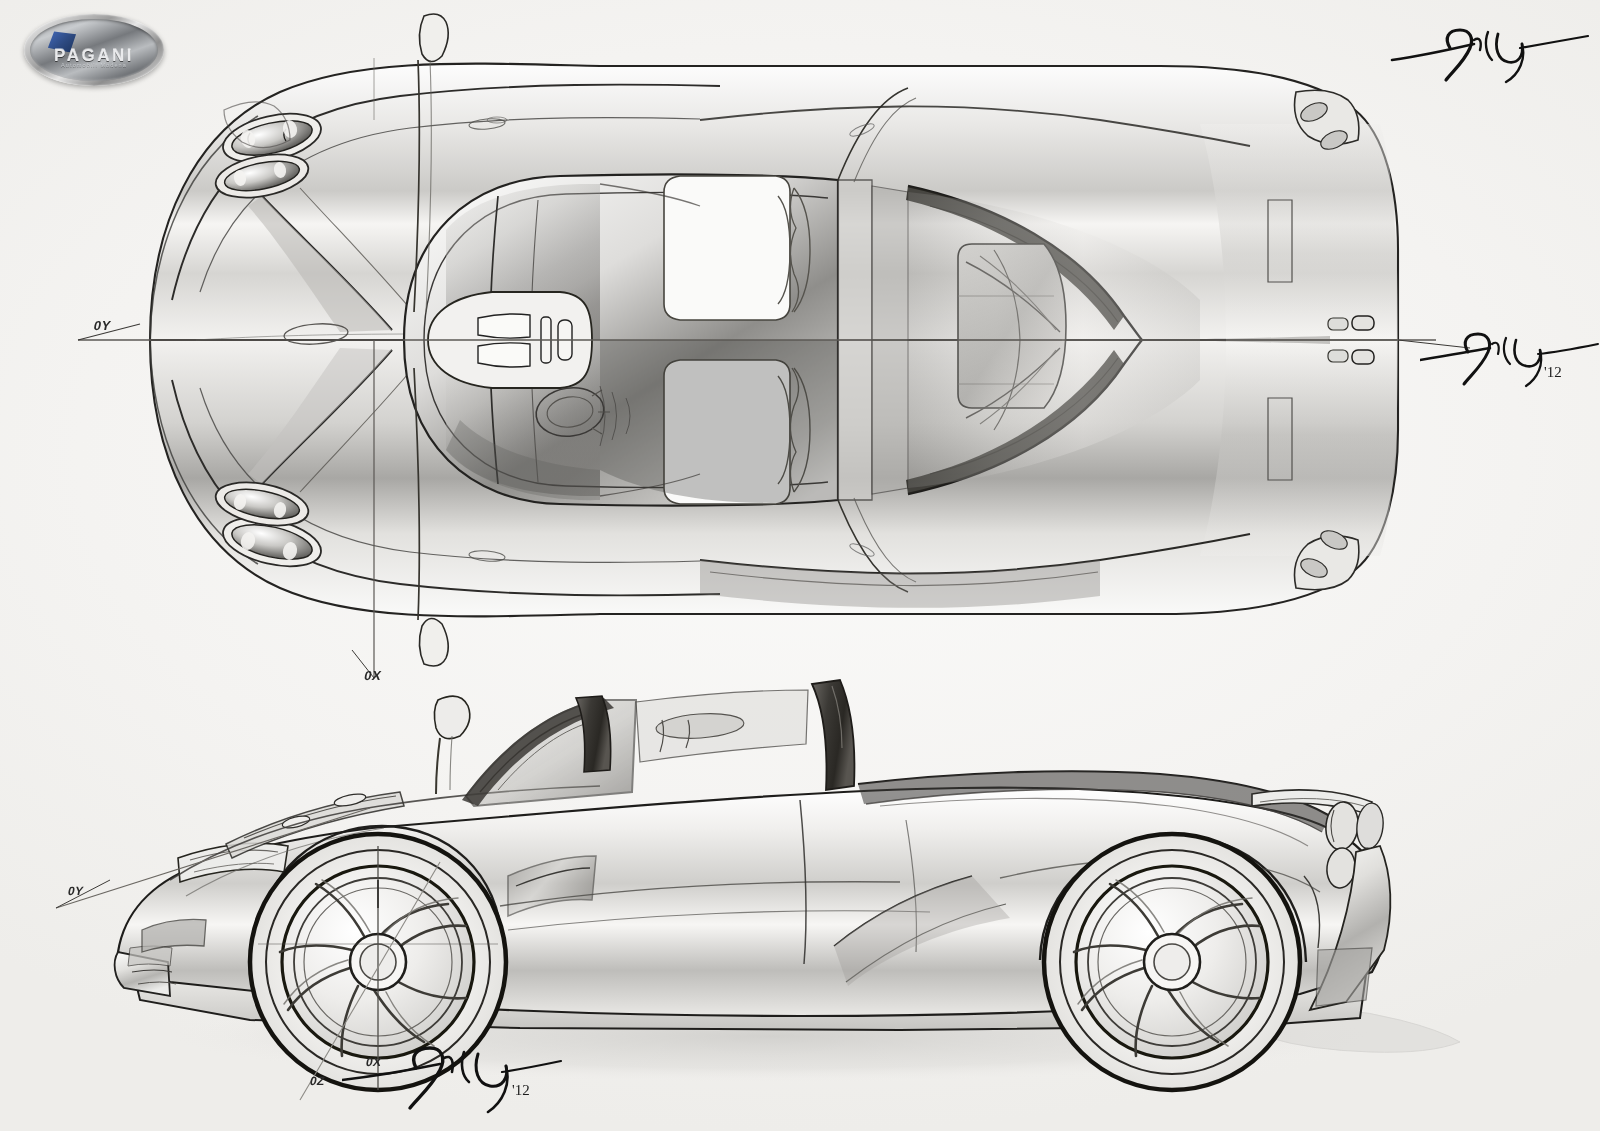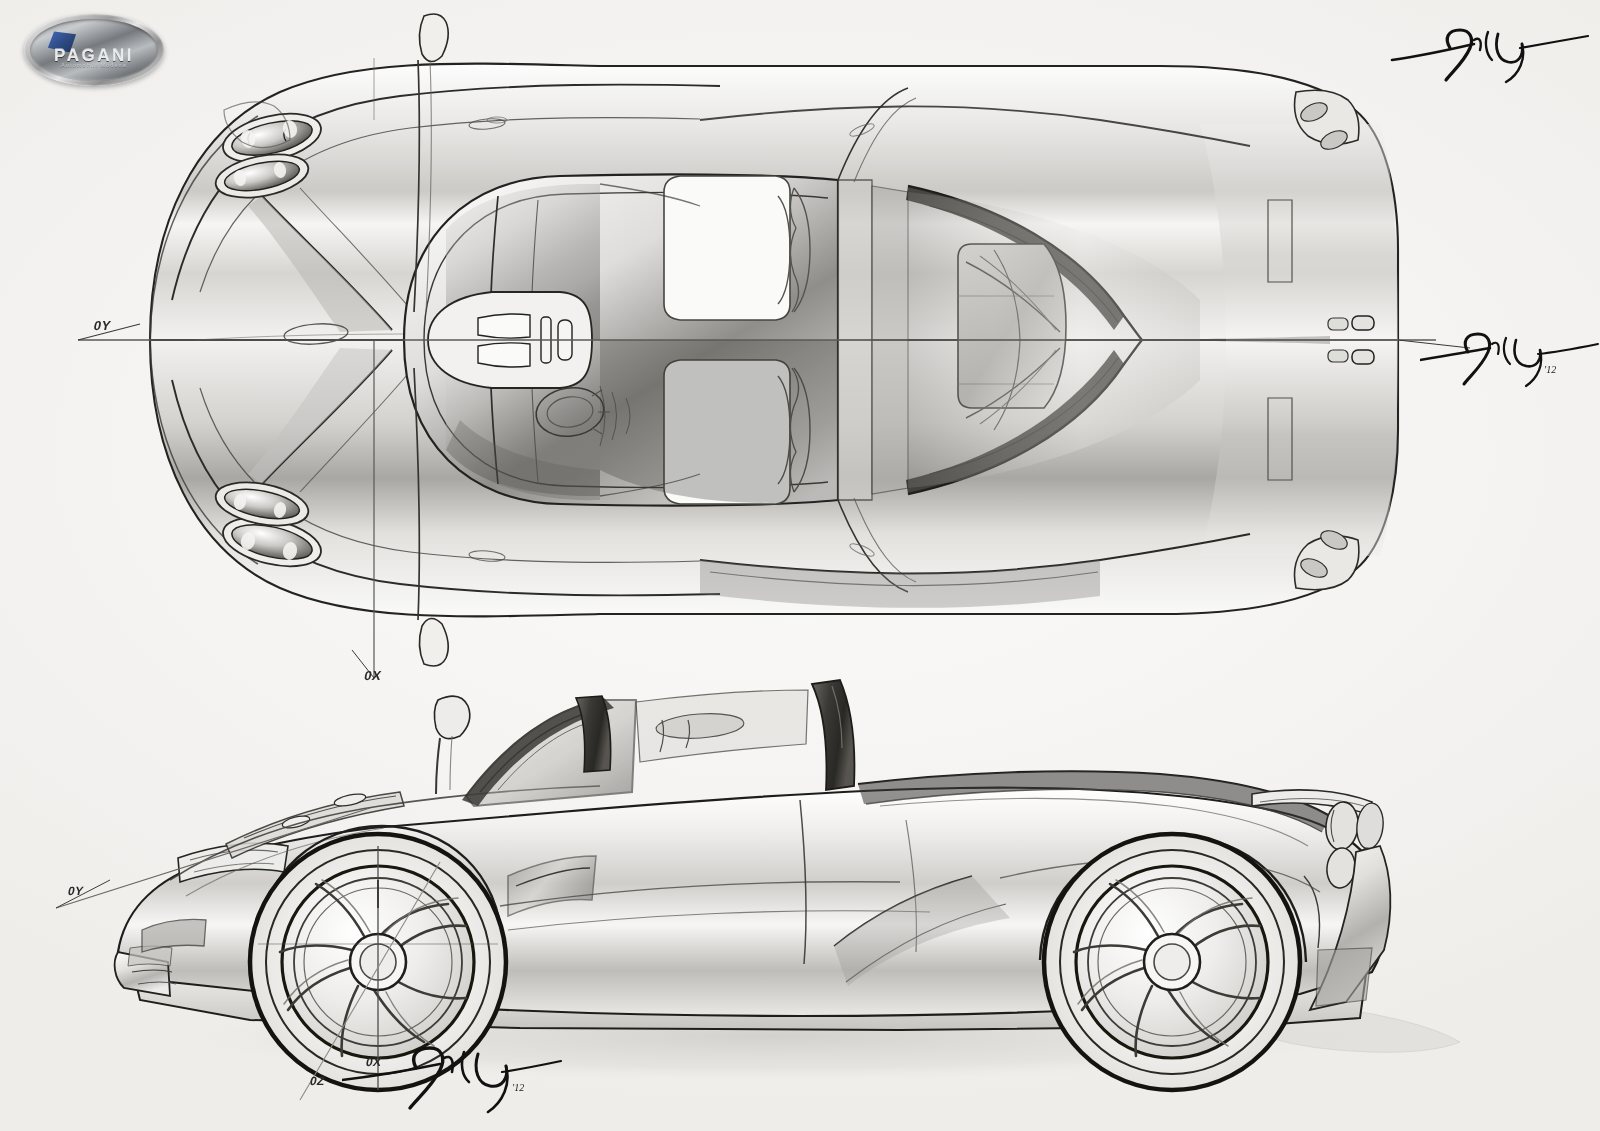--- a/index.html
+++ b/index.html
@@ -60,22 +60,22 @@
     font-family:"Liberation Sans", sans-serif;
     font-size:13px;font-weight:bold;color:#2a2a2a;
     letter-spacing:.5px;
   }
   .axis-label.rot{transform:rotate(-90deg);transform-origin:left top;}
   .axis-label.sk{transform:skewX(-12deg);}
 
   
   .sig{position:absolute;}
   .sig .yr{
-    position:absolute;font-size:10px;color:#1b1b1b;
-    font-family:"Liberation Serif", serif;font-style:italic;
+    position:absolute;font-size:15px;color:#1b1b1b;
+    font-family:"Liberation Serif", serif;
   }
 </style>
 </head>
 <body>
 
 <div id="sheet">
 
   <svg class="layer" viewBox="0 0 1600 1131" width="1600" height="1131" xmlns="http://www.w3.org/2000/svg">
     <defs>
       <linearGradient id="bodyTopA" x1="0" y1="0" x2="0" y2="1">

